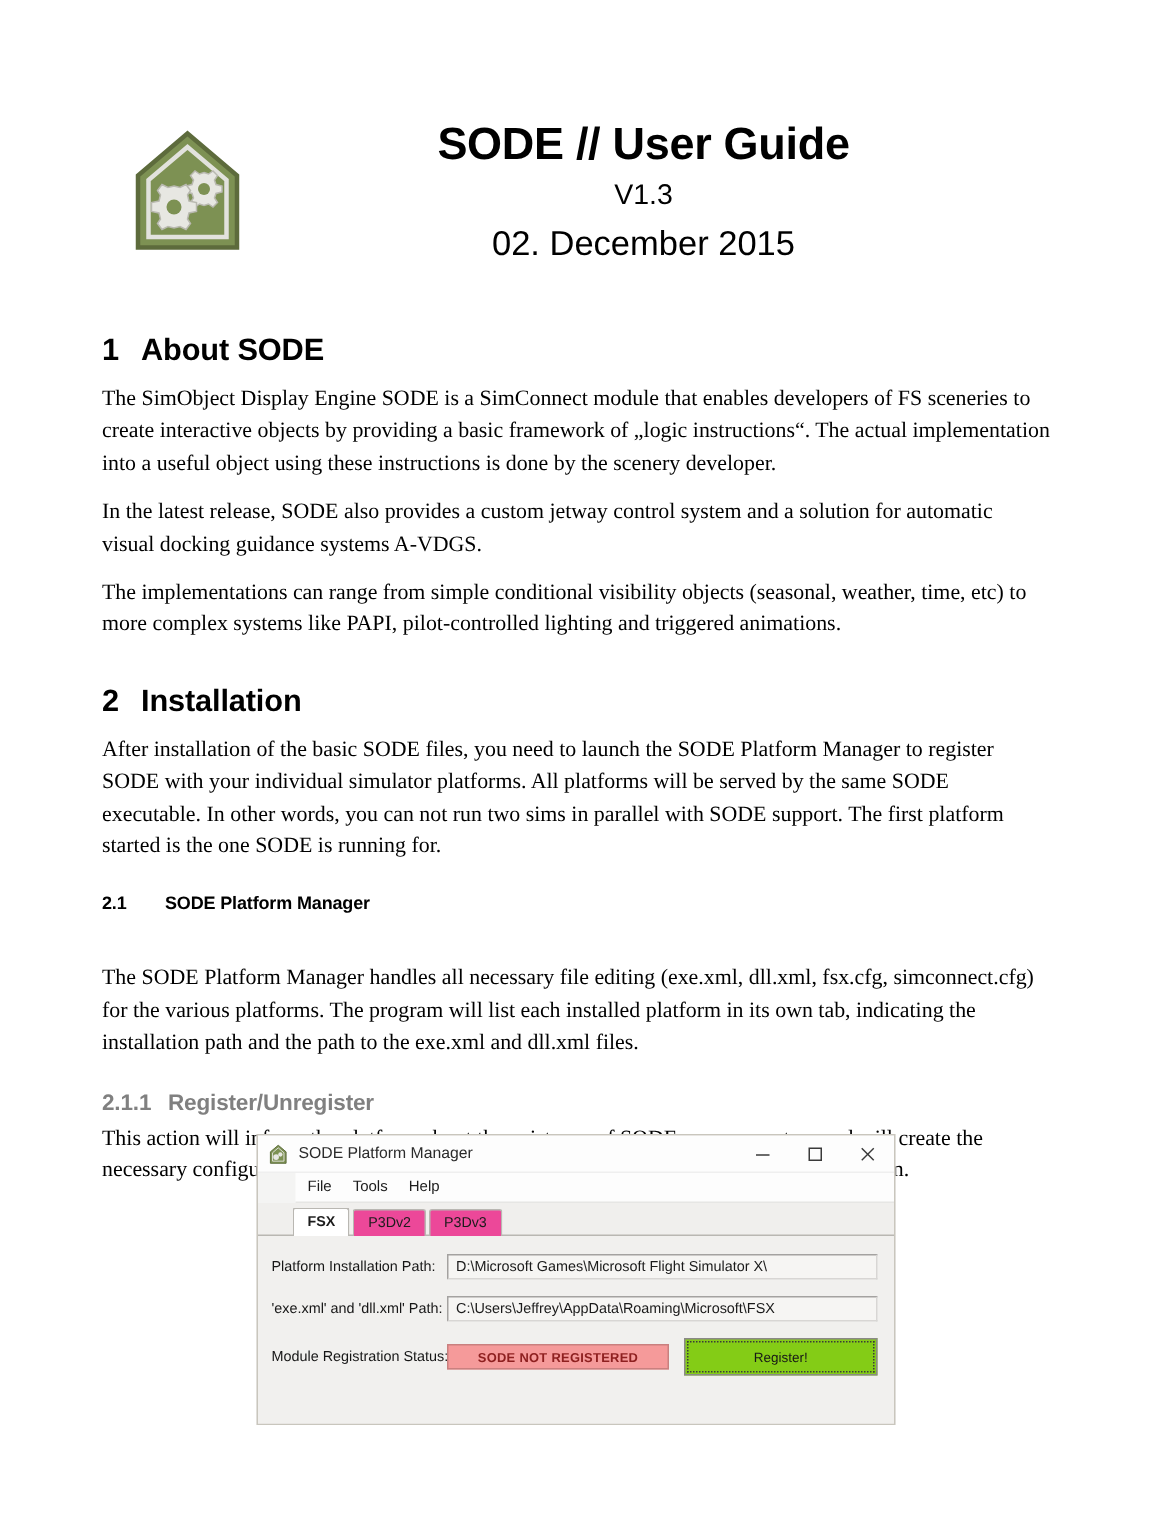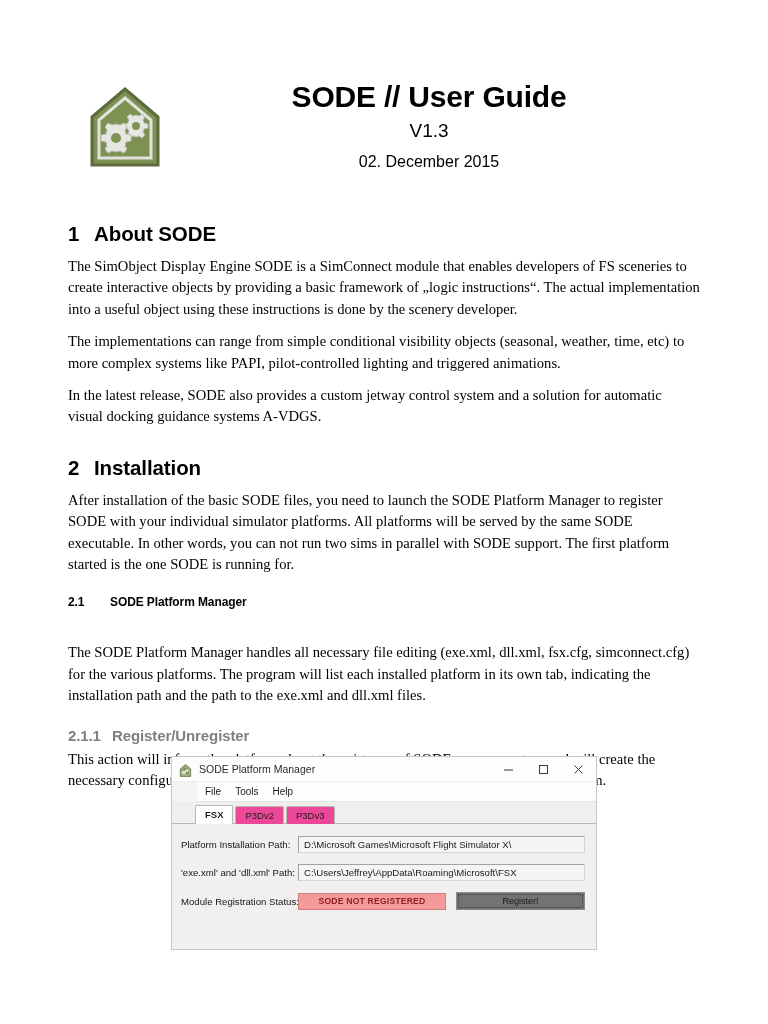--- a/index.html
+++ b/index.html
@@ -56,21 +56,21 @@
     color: #000;
   }
   .doc-version {
     font-family: "Liberation Sans", sans-serif;
     font-size: 19px;
     line-height: 30px;
     color: #000;
   }
   .doc-date {
     font-family: "Liberation Sans", sans-serif;
-    font-size: 16px;
+    font-size: 23px;
     line-height: 32px;
     color: #000;
   }
 
   
   .content {
     position: absolute;
     left: 68px;
     top: 222px;
     width: 632px;
@@ -269,22 +269,22 @@
     align-items: center;
     justify-content: center;
     font-size: 8.6px;
     font-weight: bold;
     color: #8e2020;
     letter-spacing: 0.2px;
     box-sizing: border-box;
   }
   .register-btn {
     flex: 1;
-    height: 18px;
-    background: #737373;
+    height: 25px;
+    background: #84cc16;
     border: 1px solid #8b8987;
     display: flex;
     align-items: center;
     justify-content: center;
     box-sizing: border-box;
     position: relative;
   }
   .register-btn .focus {
     position: absolute;
     left: 1px; right: 1px; top: 1px; bottom: 1px;
@@ -326,22 +326,22 @@
       <div class="doc-date">02. December 2015</div>
     </div>
   </div>
 
   <div class="content">
 
     <h1 class="sec">
       <span class="num">1</span><span>About SODE</span>
     </h1>
     <p class="body">The SimObject Display Engine SODE is a SimConnect module that enables developers of FS sceneries to create interactive objects by providing a basic framework of „logic instructions“. The actual implementation into a useful object using these instructions is done by the scenery developer.</p>
+    <p class="body">In the latest release, SODE also provides a custom jetway control system and a solution for automatic visual docking guidance systems A-VDGS.</p>
     <p class="body">The implementations can range from simple conditional visibility objects (seasonal, weather, time, etc) to more complex systems like PAPI, pilot-controlled lighting and triggered animations.</p>
-    <p class="body">In the latest release, SODE also provides a custom jetway control system and a solution for automatic visual docking guidance systems A-VDGS.</p>
 
     <div class="sp-sec2"></div>
 
     <h1 class="sec">
       <span class="num">2</span><span>Installation</span>
     </h1>
     <p class="body">After installation of the basic SODE files, you need to launch the SODE Platform Manager to register SODE with your individual simulator platforms. All platforms will be served by the same SODE executable. In other words, you can not run two sims in parallel with SODE support. The first platform started is the one SODE is running for.</p>
 
     <div class="sp-h3"></div>
 

